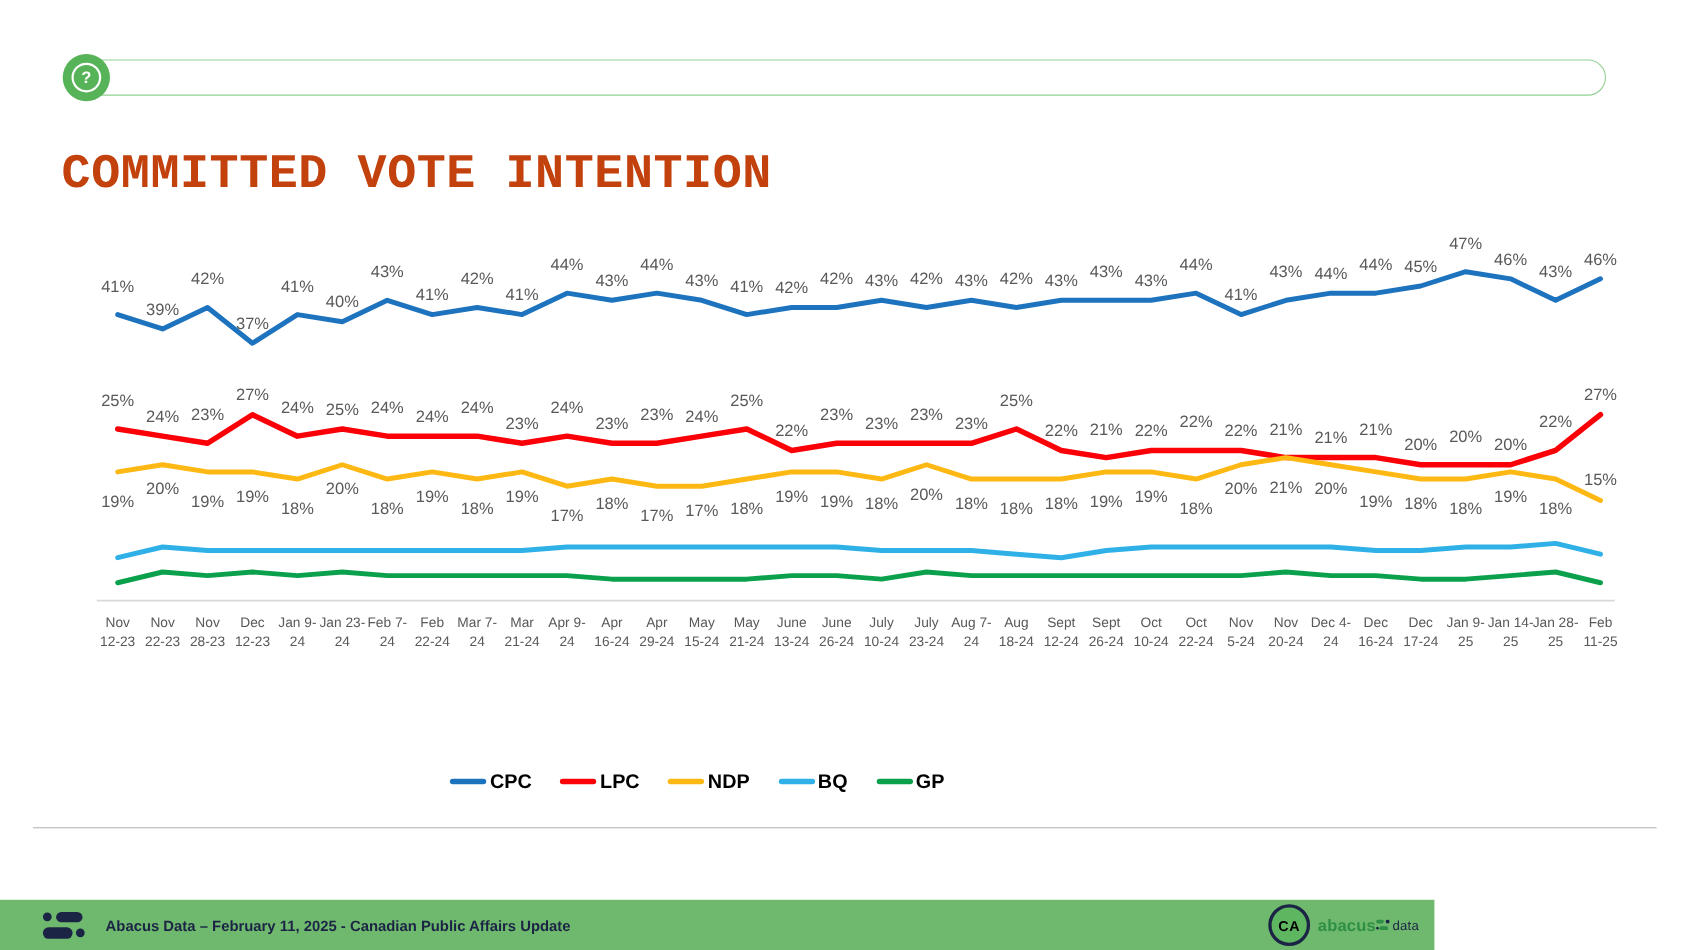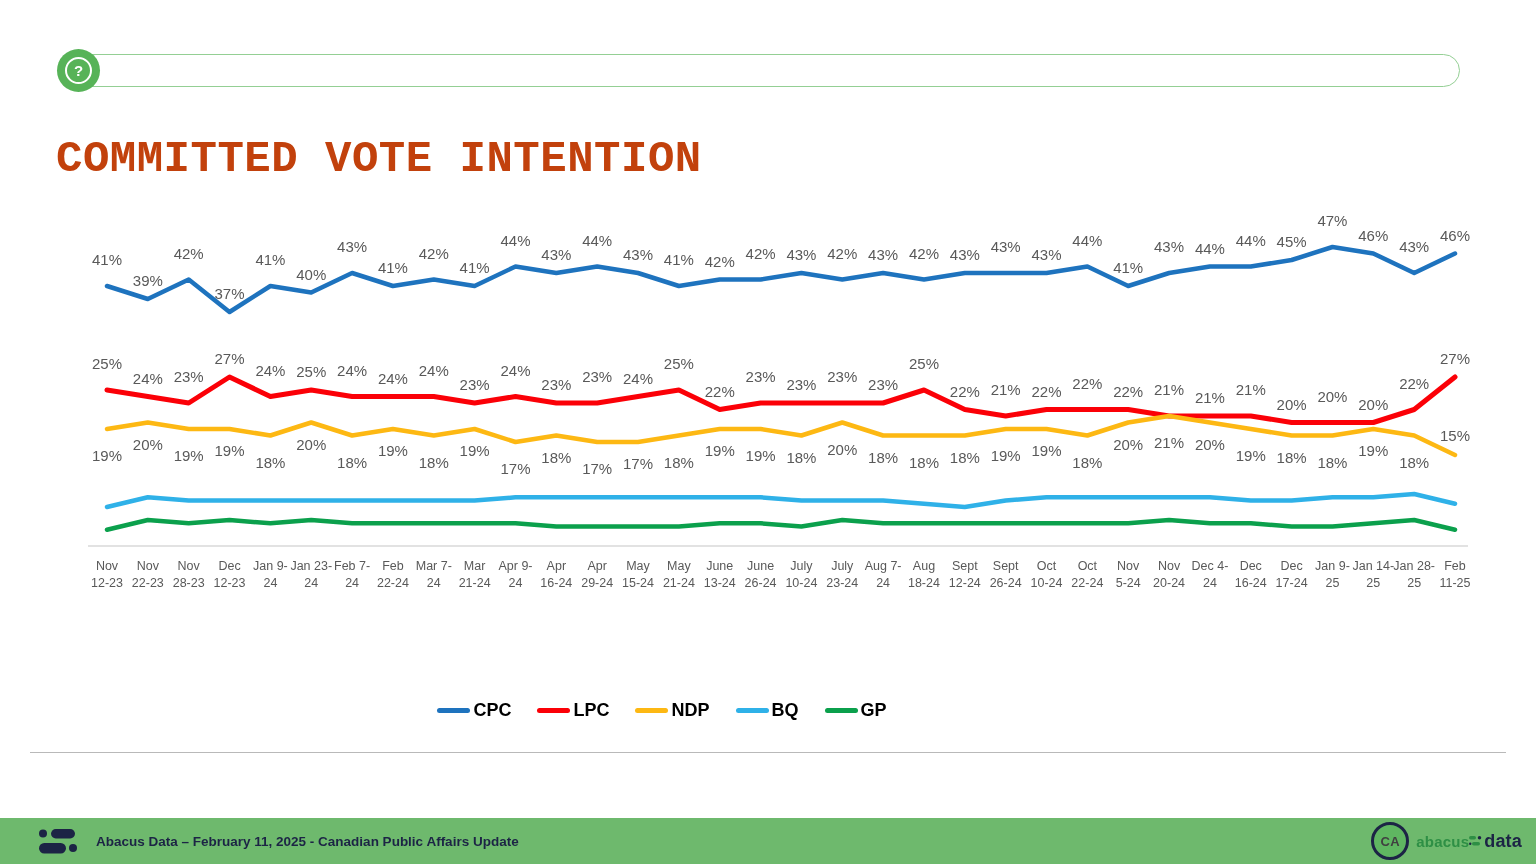--- a/index.html
+++ b/index.html
@@ -11,37 +11,37 @@
   .q-text{font-size:15px;color:#1a1a1a;letter-spacing:.25px;font-weight:500;white-space:nowrap;}
   .q-icon{position:absolute;left:-4px;top:-6px;width:43px;height:43px;background:#57b358;
        border-radius:50%;display:flex;align-items:center;justify-content:center;}
   .q-icon-inner{width:23px;height:23px;border:2px solid #fff;border-radius:50%;
        color:#fff;font-weight:700;font-size:15px;display:flex;align-items:center;justify-content:center;}
   .page-title{position:absolute;left:56px;top:134px;margin:0;font-size:44px;font-weight:800;
        color:#c2410c;letter-spacing:.5px;font-family:Liberation Mono, monospace;}
   #chart-svg{position:absolute;left:0;top:196px;}
   #chart-svg text{font-family:"Liberation Sans",sans-serif;}
   .legend{position:absolute;top:700px;left:0;width:1268px;display:flex;justify-content:center;
-       align-items:center;gap:26px;margin-left:28px;}
+       align-items:center;gap:26px;}
   .legend-item{display:flex;align-items:center;gap:3px;}
   .legend-swatch{display:inline-block;width:33px;height:5px;border-radius:3px;}
   .legend-label{font-size:18px;font-weight:800;color:#000;}
   .divider{position:absolute;top:752px;left:30px;width:1476px;height:0;border-top:1px solid #b9b9b9;}
-  .footer{position:absolute;left:0;bottom:0;width:1536px;height:46px;background:#6eb96d;
+  .footer{position:absolute;left:0;bottom:0;width:1304px;height:46px;background:#6eb96d;
        display:flex;align-items:center;}
   .footer-logo{margin-left:36px;display:flex;align-items:center;}
   .footer-text{font-size:13.5px;font-weight:600;color:#1c2445;margin-left:14px;}
   .footer-right{position:absolute;right:14px;top:0;height:46px;display:flex;align-items:center;gap:7px;}
   .ca-badge{width:38px;height:38px;border-radius:50%;border:3px solid #1c2445;background:#5fb661;
        box-sizing:border-box;display:flex;align-items:center;justify-content:center;}
-  .ca-text{color:#404040;font-weight:800;font-size:13px;letter-spacing:.5px;}
+  .ca-text{color:#000000;font-weight:800;font-size:13px;letter-spacing:.5px;}
   .brand{display:flex;line-height:15px;}
   .brand-top{color:#2e8f45;font-weight:800;font-size:15px;letter-spacing:.2px;}
   .brand-bottom-row{display:flex;align-items:center;gap:2px;}
-  .brand-bottom{color:#1c2445;font-weight:700;font-size:18px;letter-spacing:.2px;}
+  .brand-bottom{color:#1c2445;font-weight:400;font-size:12px;letter-spacing:.2px;}
 </style>
 </head>
 <body>
 
 <div class="question-bar">
   <div class="q-icon">
     <div class="q-icon-inner">?</div>
   </div>
 </div>
 

